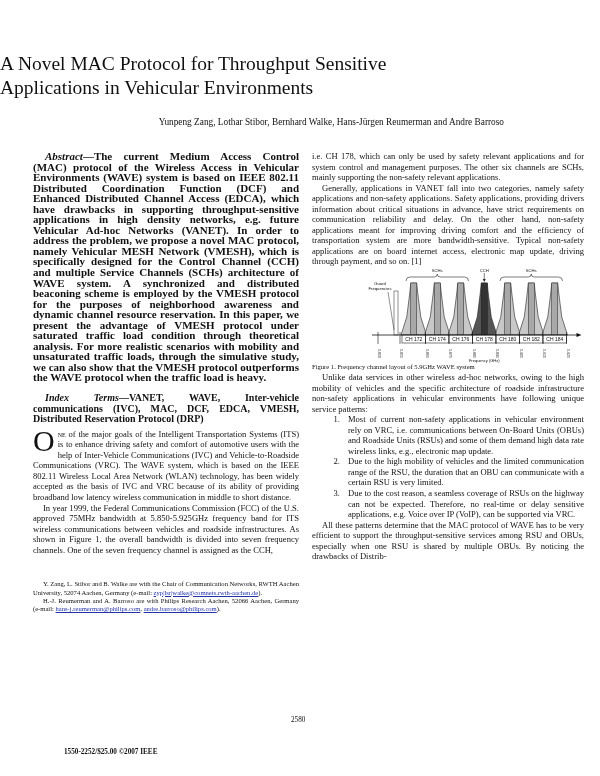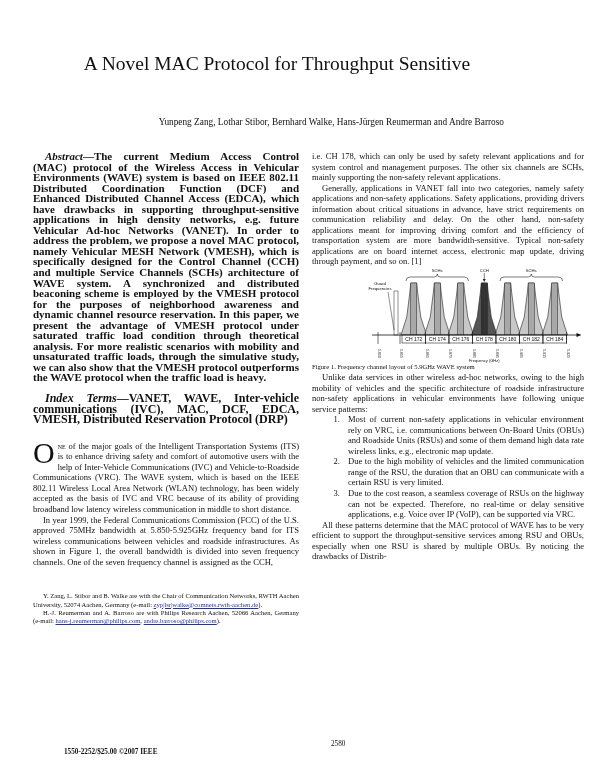--- a/index.html
+++ b/index.html
@@ -1,51 +1,52 @@
 <!DOCTYPE html>
 <html><head>
 <meta charset="utf-8">
 <style>
   html, body { margin: 0; padding: 0; background: #ffffff; }
   body { width: 600px; height: 776px; position: relative; overflow: hidden;
          font-family: "Liberation Serif", "DejaVu Serif", serif; color: #111; }
-  .title { position: absolute; left: 0; width: 554px; top: 52px; text-align: center;
+  .title { position: absolute; left: 0; width: 554px; top: 52px; 
            font-size: 19.5px; line-height: 24px; }
   .authors { position: absolute; left: 0; width: 504px; top: 117px; text-align: right;
              font-size: 9.3px; }
   .col { position: absolute; top: 151px; width: 266px; font-size: 8.55px; line-height: 10.55px;
          text-align: justify; }
   .col.left { left: 33px; }
   .col.right { left: 312px; width: 272px; }
   .abstract { font-weight: bold; font-size: 11px; line-height: 10.55px; text-indent: 12px; margin: 0; }
   .abstract .lab { font-style: italic; }
-  .index { font-weight: bold; font-size: 12px; line-height: 10.55px; text-indent: 12px; margin: 10px 0 16px 0; }
+  .index { font-weight: bold; font-size: 10px; line-height: 10.55px; text-indent: 12px; margin: 10px 0 4px 0; }
   .index .lab { font-style: italic; }
   .sec { text-align: center; margin: 14px 0 5px 0; font-size: 8.8px; letter-spacing: 0.2px; }
   .sec .sc { font-variant: small-caps; }
   p { margin: 0; }
   .ind { text-indent: 10px; }
   .dropcap { float: left; font-size: 30px; line-height: 22px; margin: 1px 3px 0 0; }
   .dropcap-rest { font-variant: small-caps; }
   .footnote { font-size: 6.6px; line-height: 8.4px; margin-top: 25px; border-top: none; }
   .footnote p { text-indent: 10px; }
   .link { color: #2233aa; text-decoration: underline; }
   ol.patterns { margin: 0; padding: 0 0 0 30px; }
   ol.patterns li { padding-left: 6px; }
   .figure { position: relative; width: 272px; height: 94px; margin: 2px 0 0 0; }
   .figcap { font-size: 6.6px; line-height: 8px; margin: 0 0 1px 0; }
   .footer-left { position: absolute; left: 64px; top: 748px; font-size: 7.2px; font-weight: bold; }
-  .footer-page { position: absolute; left: 291px; top: 740px; font-size: 7.2px; margin-left: 40px; }
+  .footer-page { position: absolute; left: 291px; top: 716px; font-size: 7.2px; }
   svg text { font-family: "Liberation Sans", "DejaVu Sans", sans-serif; }
 </style>
 </head>
 <body>
 
 <div class="title">
   <div>A Novel MAC Protocol for Throughput Sensitive</div>
+  <div>Applications in Vehicular Environments</div>
 </div>
 <div class="authors">Yunpeng Zang, Lothar Stibor, Bernhard Walke, Hans-Jürgen Reumerman and Andre Barroso</div>
 
 <div class="col left">
   <p class="abstract"><span class="lab">Abstract</span><span>—The current Medium Access Control (MAC) protocol of the Wireless Access in Vehicular Environments (WAVE) system is based on IEEE 802.11 Distributed Coordination Function (DCF) and Enhanced Distributed Channel Access (EDCA), which have drawbacks in supporting throughput-sensitive applications in high density networks, e.g. future Vehicular Ad-hoc Networks (VANET). In order to address the problem, we propose a novel MAC protocol, namely Vehicular MESH Network (VMESH), which is specifically designed for the Control Channel (CCH) and multiple Service Channels (SCHs) architecture of WAVE system. A synchronized and distributed beaconing scheme is employed by the VMESH protocol for the purposes of neighborhood awareness and dynamic channel resource reservation. In this paper, we present the advantage of VMESH protocol under saturated traffic load condition through theoretical analysis. For more realistic scenarios with mobility and unsaturated traffic loads, through the simulative study, we can also show that the VMESH protocol outperforms the WAVE protocol when the traffic load is heavy.</span></p>
 
   <p class="index"><span class="lab">Index Terms</span><span>—VANET, WAVE, Inter-vehicle communications (IVC), MAC, DCF, EDCA, VMESH, Distributed Reservation Protocol (DRP)</span></p>
 
 
   <p><span class="dropcap">O</span><span class="dropcap-rest">ne</span><span> of the major goals of the Intelligent Transportation Systems (ITS) is to enhance driving safety and comfort of automotive users with the help of Inter-Vehicle Communications (IVC) and Vehicle-to-Roadside Communications (VRC). The WAVE system, which is based on the IEEE 802.11 Wireless Local Area Network (WLAN) technology, has been widely accepted as the basis of IVC and VRC because of its ability of providing broadband low latency wireless communication in middle to short distance.</span></p>

